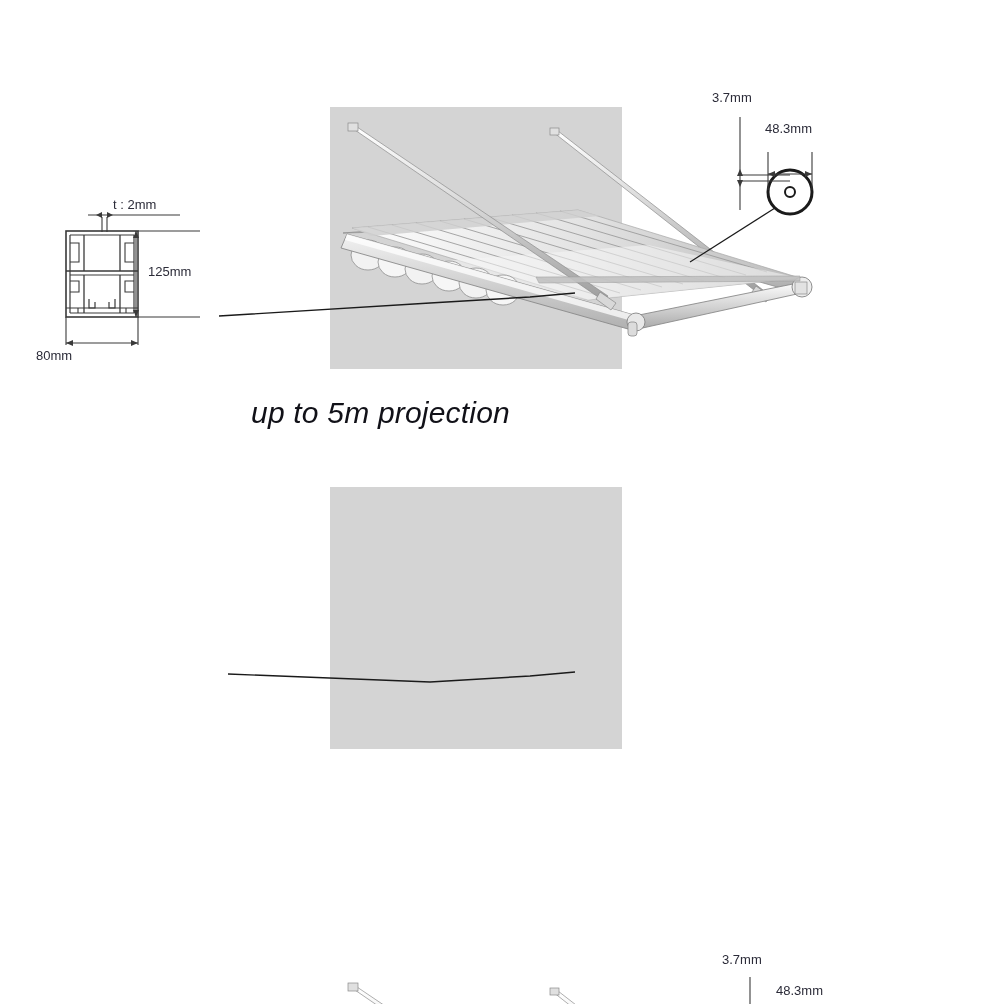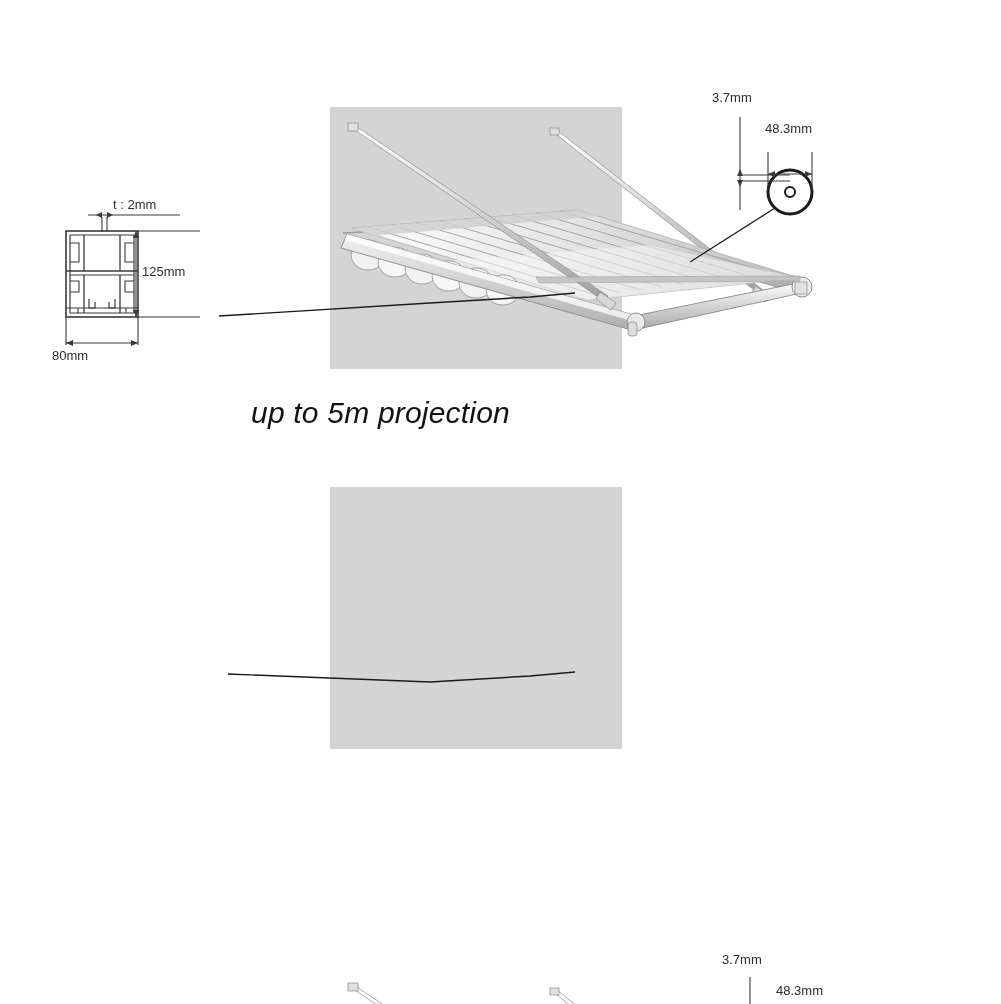--- a/index.html
+++ b/index.html
@@ -238,22 +238,22 @@
         <line x1="740" y1="181" x2="790" y2="181"></line>
         <path d="M740,169 L737,176 L743,176 Z" fill="#3a3a3a" stroke="none"></path>
         <path d="M740,187 L737,180 L743,180 Z" fill="#3a3a3a" stroke="none"></path>
       </g>
 
       <path d="M775,208 L690,262" fill="none" stroke="#1a1a1a" stroke-width="1.2"></path>
     </g>
   </svg>
 
   <div class="dim-text" style="left:113px; top:197px;">t : 2mm</div>
-  <div class="dim-text" style="left:142px; top:264px;">125mm</div>
-  <div class="dim-text" style="left:52px;  top:348px;">80mm</div>
+  <div class="dim-text" style="left:148px; top:264px;">125mm</div>
+  <div class="dim-text" style="left:36px;  top:348px;">80mm</div>
   <div class="dim-text" style="left:712px; top:90px;">3.7mm</div>
   <div class="dim-text" style="left:765px; top:121px;">48.3mm</div>
 
   <div class="caption" id="caption-top">up to 5m projection</div>
 </div>
 
 <div class="panel" id="panel-bot">
 
   <svg class="svg-layer" viewBox="0 0 1001 534">
 

